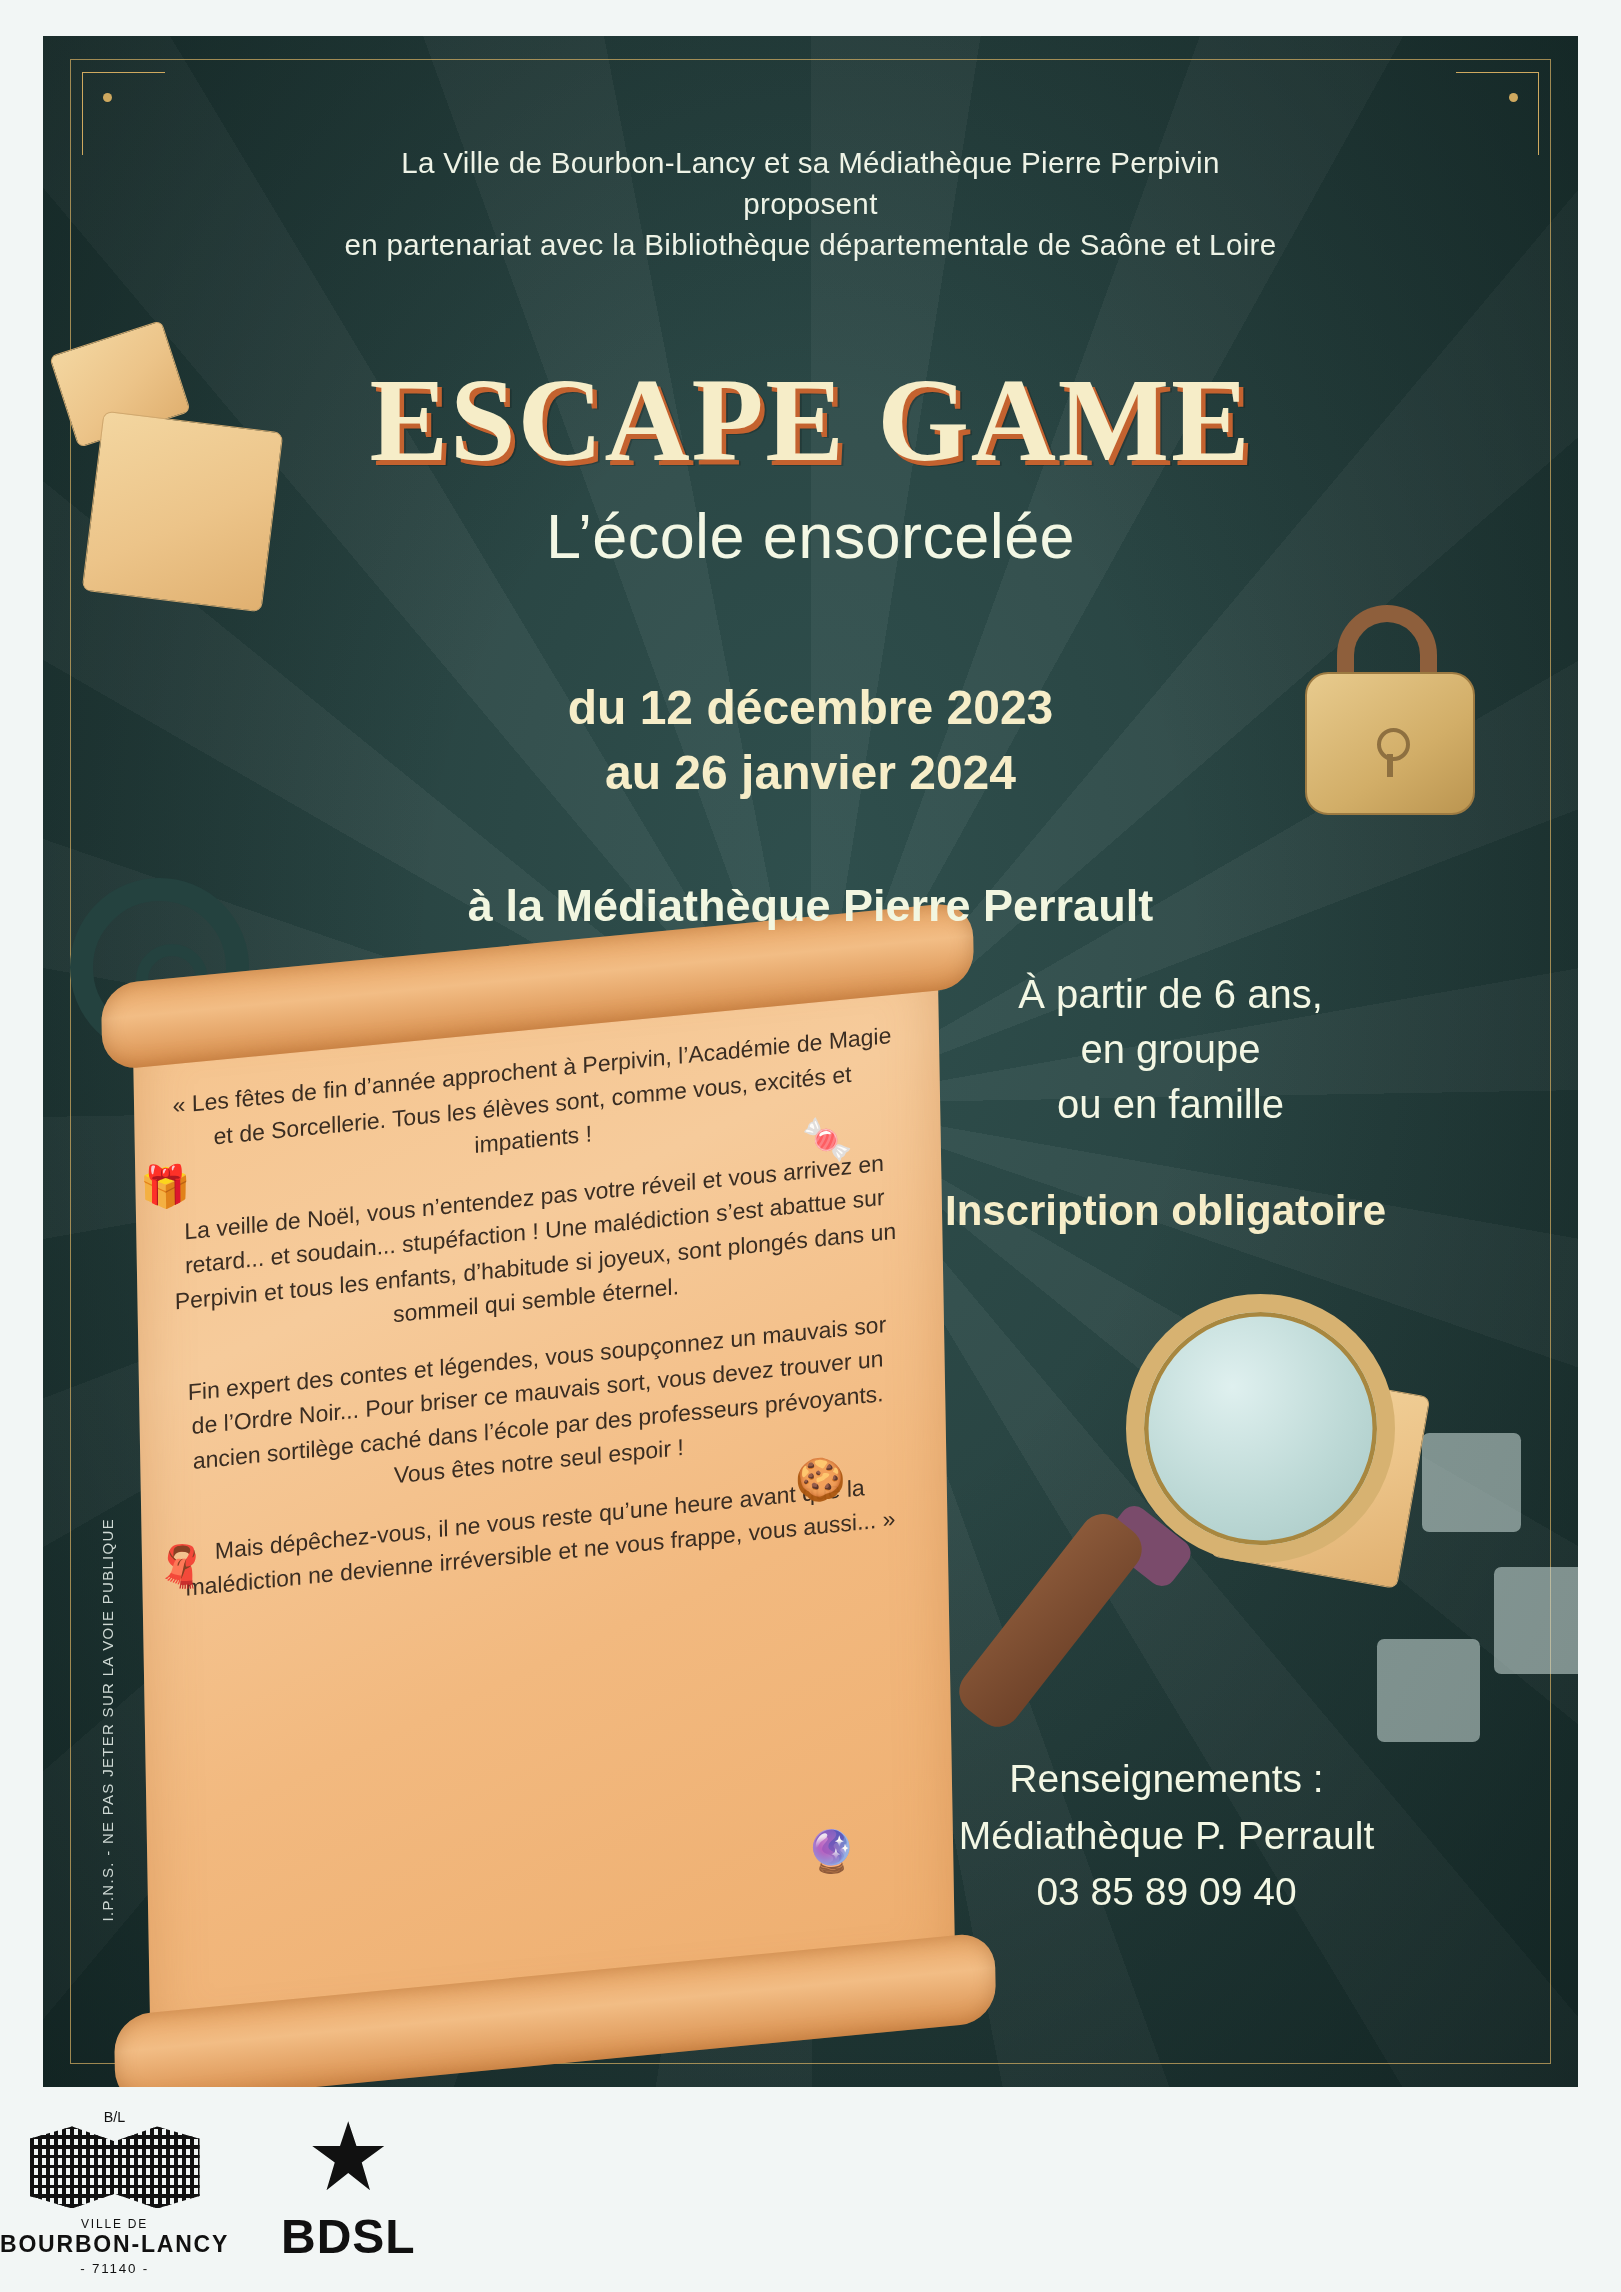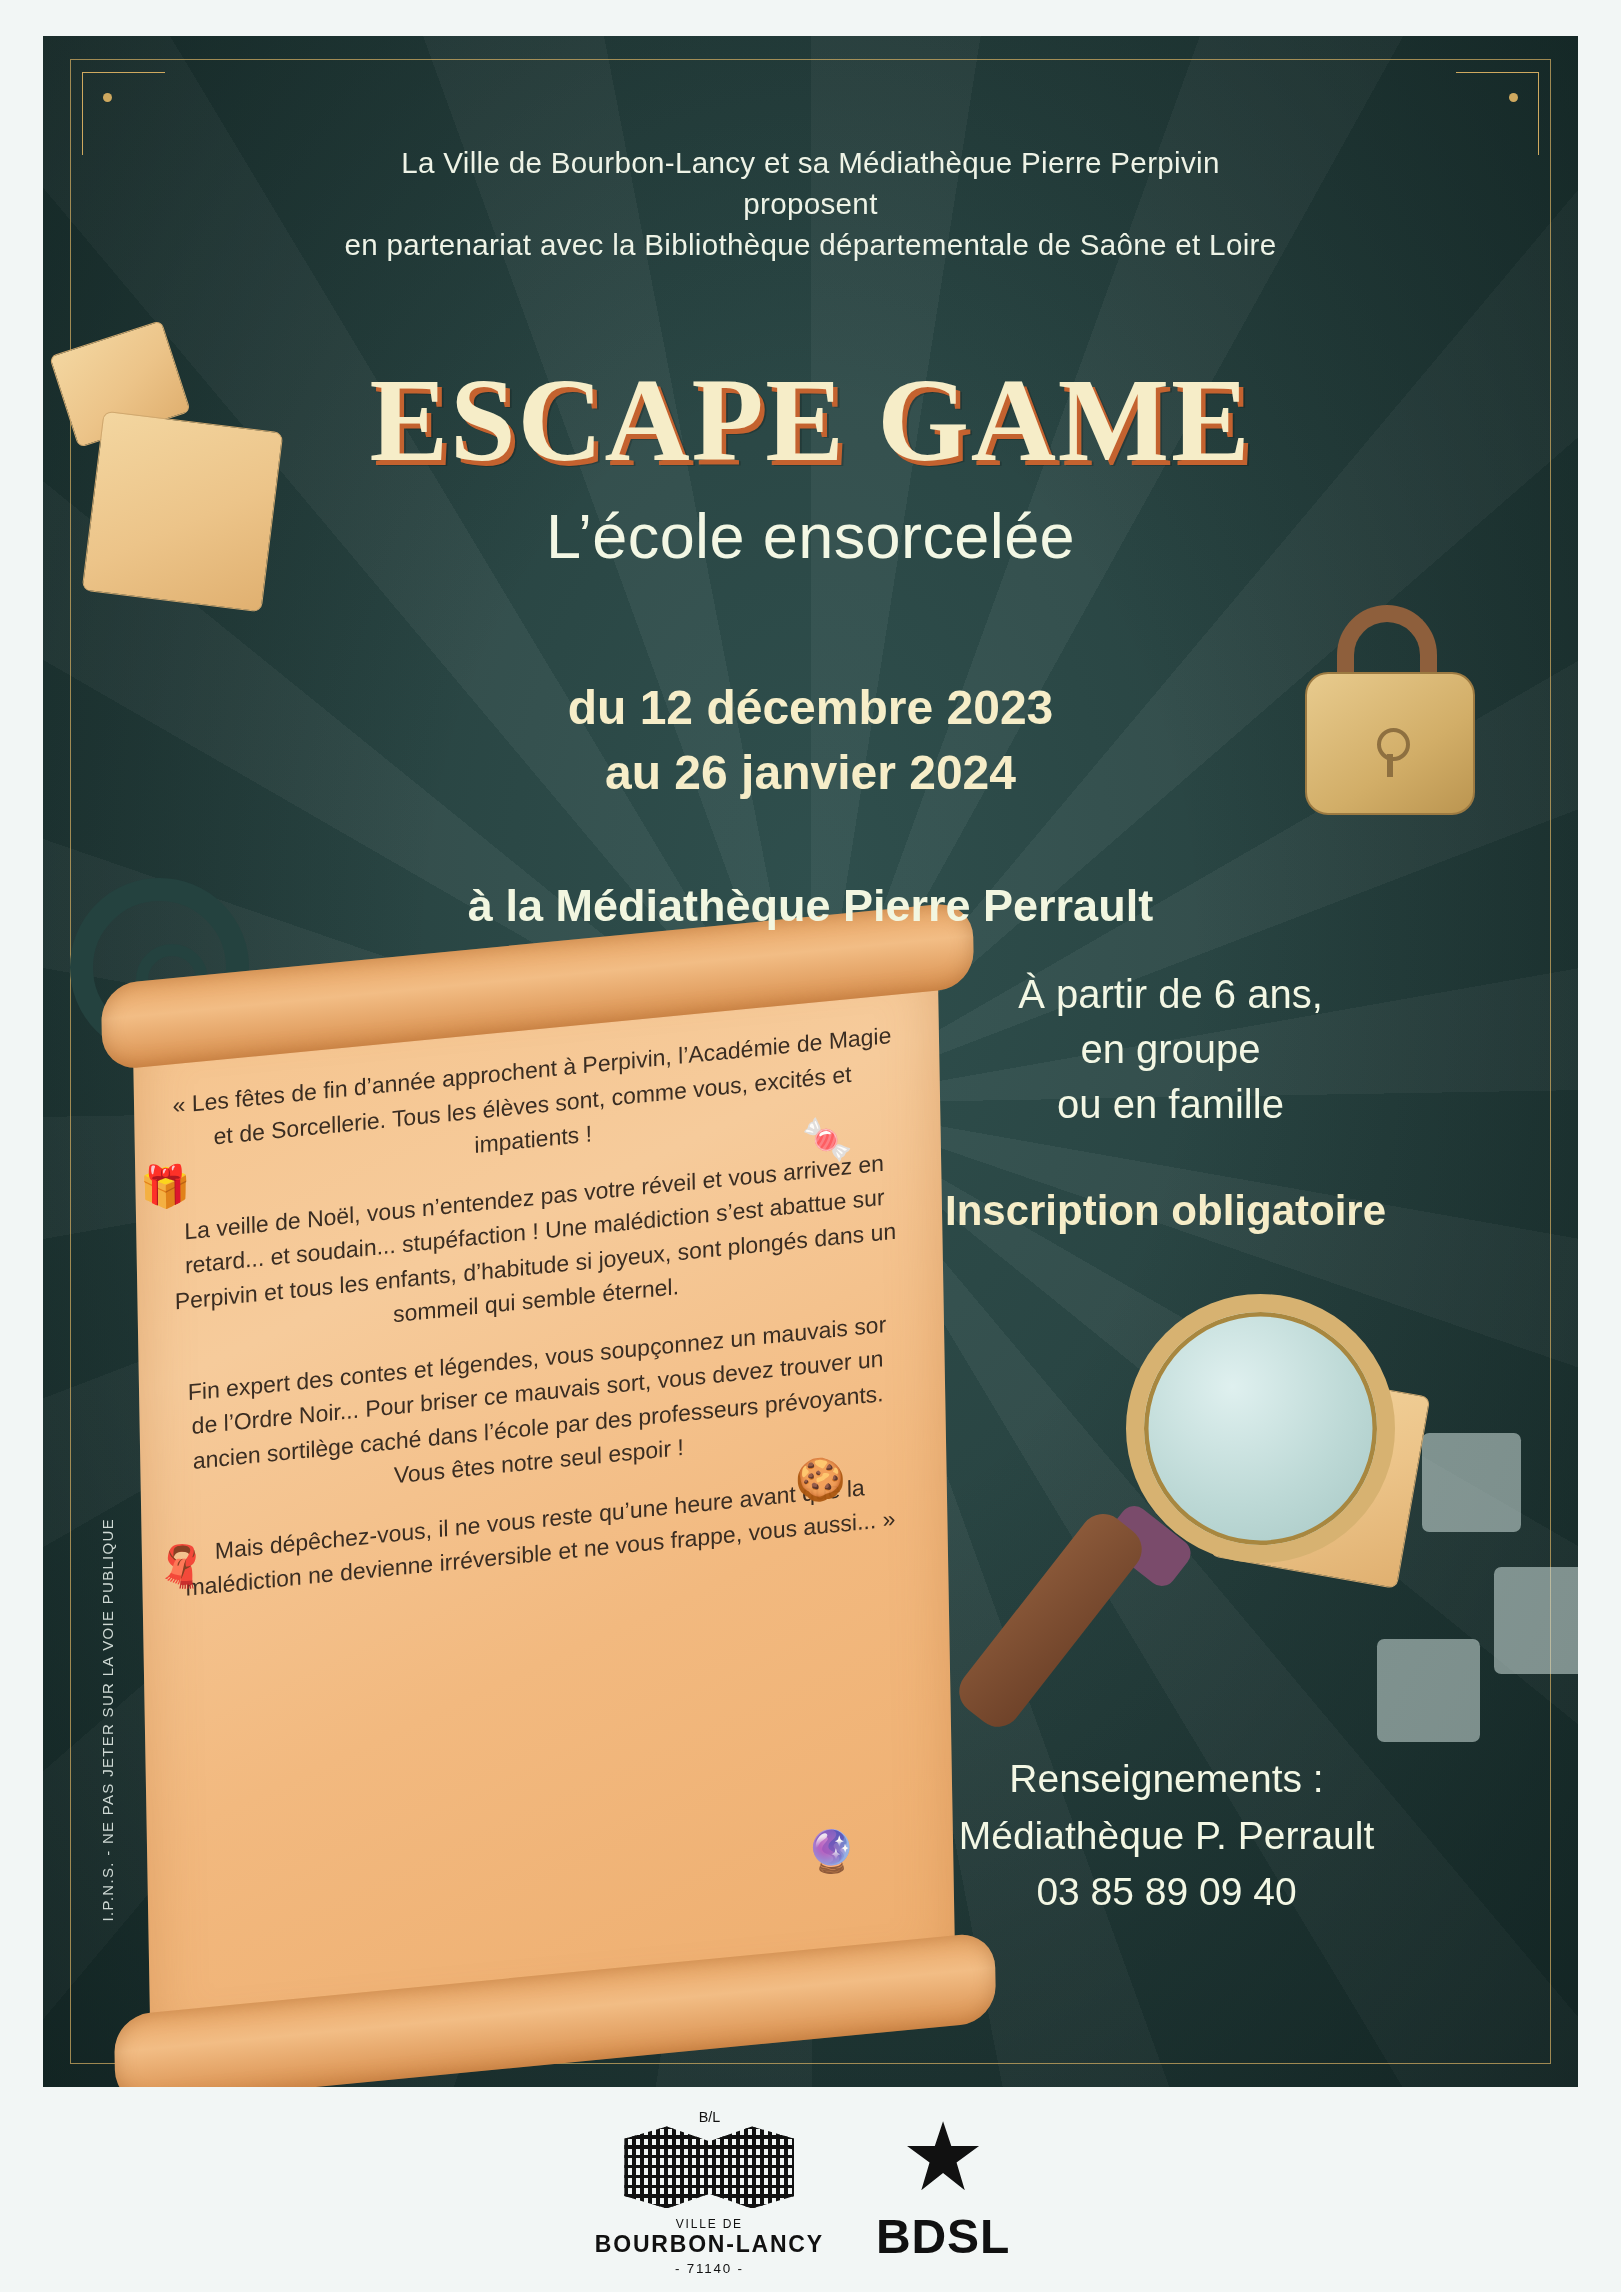--- a/index.html
+++ b/index.html
@@ -379,21 +379,20 @@
   }
 
   
   .footer {
     position: absolute;
     left: 0; right: 16px;
     top: 2096px;
     height: 193px;
     display: flex;
     align-items: center;
-    justify-content: center;
     gap: 52px;
   }
   .logo-bl { text-align: center; color: #111; }
   .logo-bl .mark {
     width: 170px; height: 82px;
     margin: 0 auto 9px auto;
     background:
       repeating-linear-gradient(90deg, #111 0 3.6px, transparent 3.6px 8px),
       repeating-linear-gradient(0deg, #111 0 3.6px, transparent 3.6px 9.9px);
     background-size: 100% 100%;

